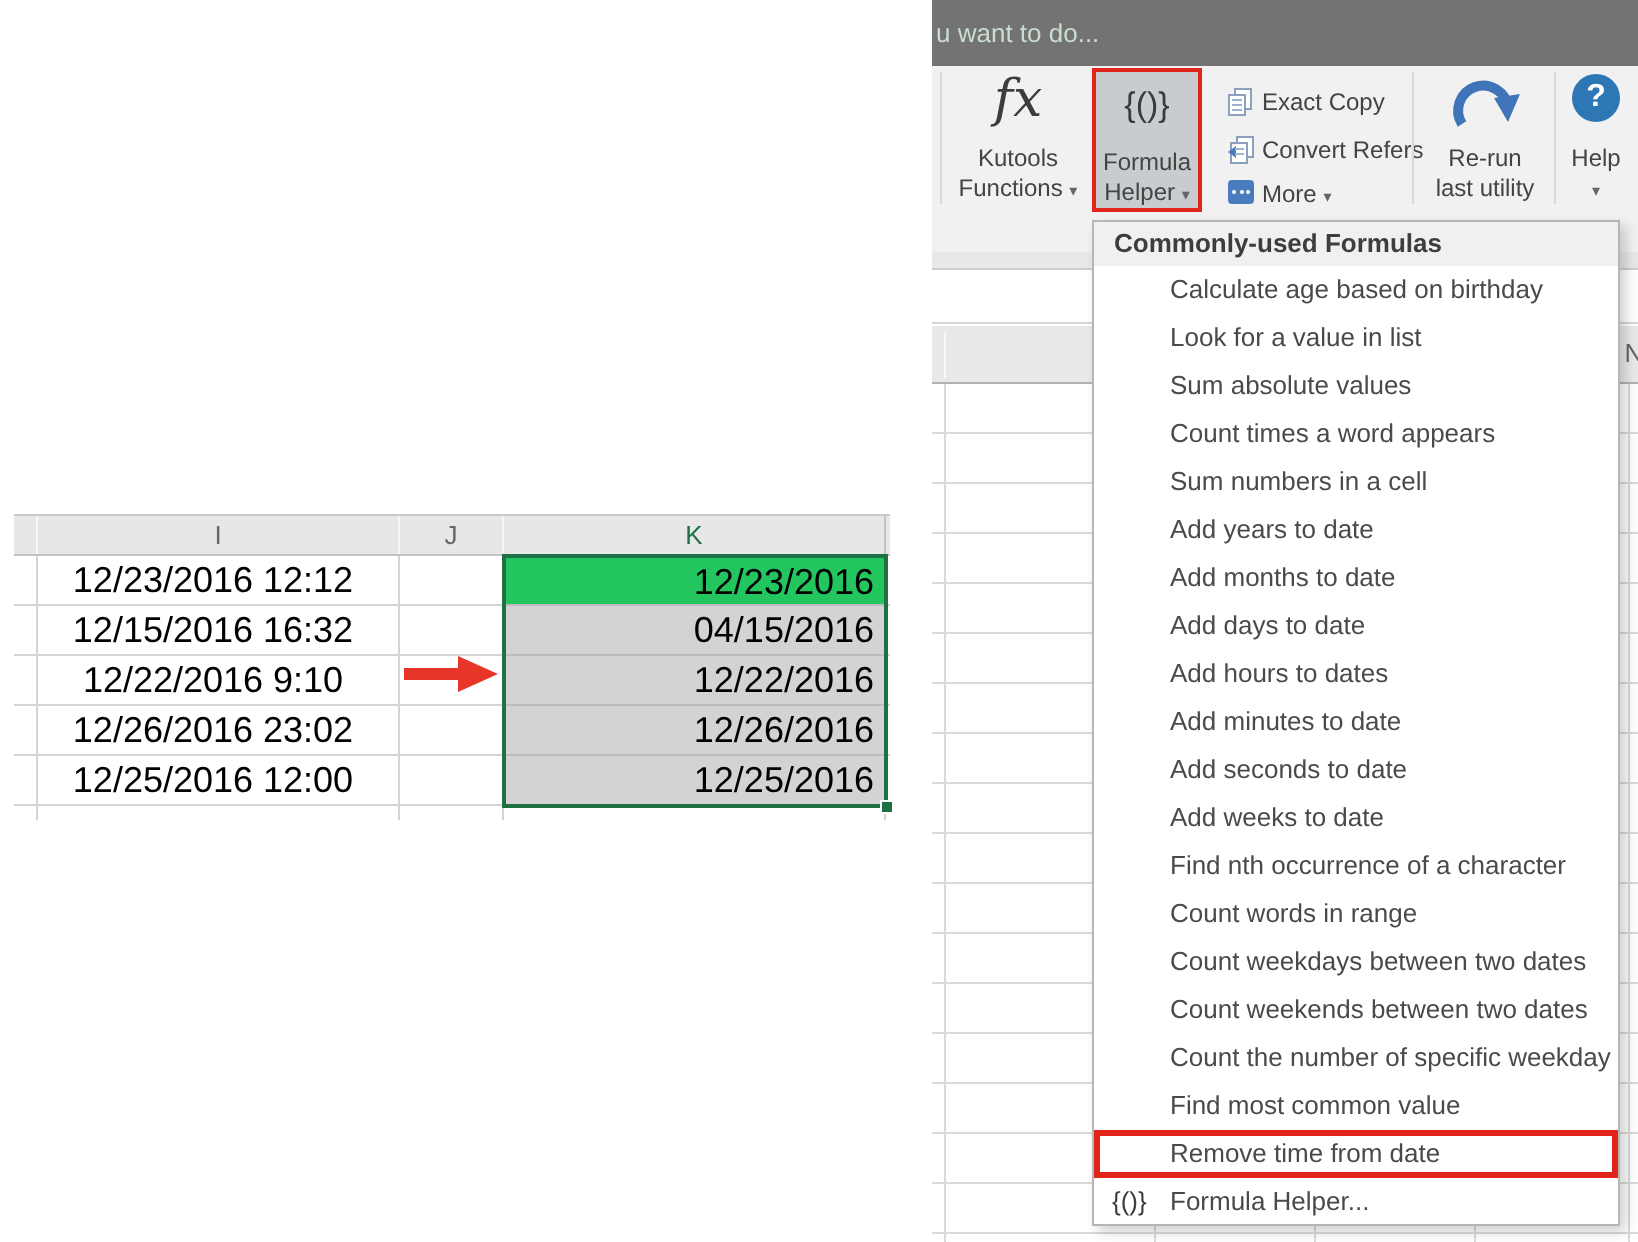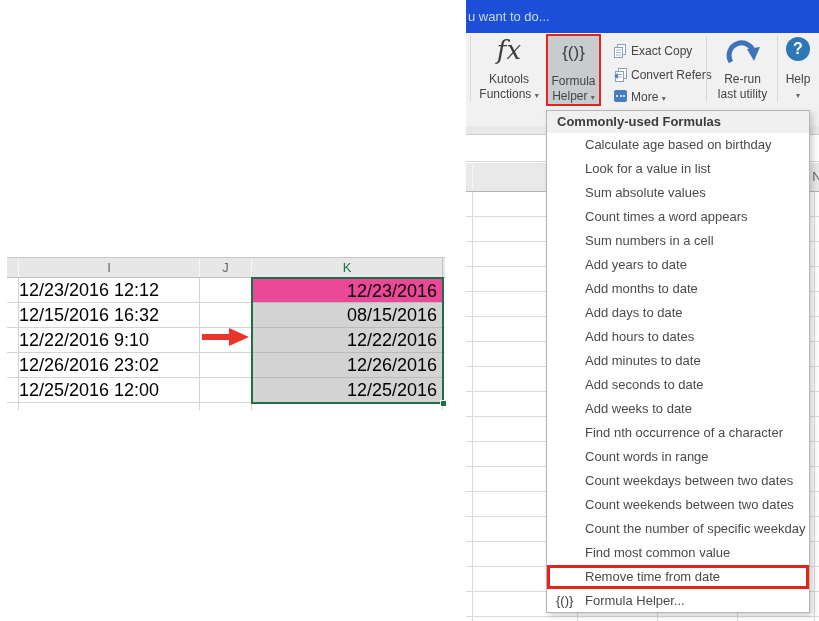--- a/index.html
+++ b/index.html
@@ -2,21 +2,21 @@
 <html><head>
 <meta charset="utf-8">
 <style>
   * { margin:0; padding:0; box-sizing:border-box; }
   html,body { width:819px; height:621px; background:#fff; overflow:hidden;
               font-family:"Liberation Sans", sans-serif; }
 
   
   #excel-region { position:absolute; left:466px; top:0; width:353px; height:621px; }
 
-  #titlebar { position:absolute; left:0; top:0; width:353px; height:33px; background:#1d4ed8; }
+  #titlebar { position:absolute; left:0; top:0; width:353px; height:33px; background:#737373; }
   #titlebar .tb-text { position:absolute; left:2px; top:9px; font-size:13px; color:#c9decf; }
 
   #ribbon { position:absolute; left:0; top:33px; width:353px; height:93px; background:#f1f1f2; }
   .rb-sep { position:absolute; top:3px; width:1px; height:66px; background:#d8d8d8; }
   .rb-btn { position:absolute; top:0; height:73px; text-align:center; color:#444; font-size:12px; }
   .rb-label { position:absolute; left:0; width:100%; text-align:center; font-size:12px; color:#444; white-space:nowrap; }
   .caret { font-size:8px; color:#666; }
   #btn-kutools-functions { left:6px; width:74px; }
   #fx-icon { position:absolute; left:0; width:100%; top:2px; font-family:"DejaVu Serif", serif;
              font-style:italic; font-size:26px; color:#3d3d3d; }
@@ -68,29 +68,29 @@
   #sheet-headers .h { border-right:1px solid #f6f6f6; font-size:13px; color:#676767;
                       text-align:center; line-height:19px; }
   .h.stub { width:12px; }
   .h.col-i { width:181px; }
   .h.col-j { width:52px; }
   .h.col-k { width:191px; color:#1e7145 !important; border-right:1px solid #c3c3c3 !important; }
   .srow { display:flex; height:25px; border-bottom:1px solid #d4d4d4; }
   .srow.partial { height:7px; border-bottom:none; }
   .srow .c { border-right:1px solid #d4d4d4; height:100%; }
   .c.stub { width:12px; }
-  .c.ci { width:181px; text-align:left; padding-right:5px; line-height:24px; white-space:nowrap; }
+  .c.ci { width:181px; text-align:center; padding-right:5px; line-height:24px; white-space:nowrap; }
   .c.cj { width:52px; }
   .c.ck { width:191px; }
 
   #selection { position:absolute; left:244px; top:20px; width:193px; height:127px;
                border:2px solid #1e7145; background:#fff; }
   .sel-cell { position:absolute; left:0; width:189px; text-align:right; padding-right:5px;
               background:#d3d3d3; border-bottom:1px solid #bcbcbc; line-height:24px; white-space:nowrap; }
-  .sel-cell.active { background:#ec4899; }
+  .sel-cell.active { background:#22c55e; }
   #fill-handle { position:absolute; right:-5px; bottom:-5px; width:7px; height:7px;
                  background:#1e7145; border:1px solid #fff; }
   #red-arrow { position:absolute; left:195px; top:71px; }
 </style>
 </head>
 <body>
 
 <div id="excel-region">
 
   <div id="titlebar">
@@ -267,21 +267,21 @@
   </div>
   <div class="srow partial">
     <div class="c stub"></div>
       <div class="c ci"></div>
       <div class="c cj"></div>
       <div class="c ck"></div>
   </div>
 
   <div id="selection">
     <div class="sel-cell active" style="top:0; height:24px">12/23/2016</div>
-    <div class="sel-cell" style="top:24px; height:25px">08/15/2016</div>
+    <div class="sel-cell" style="top:24px; height:25px">04/15/2016</div>
     <div class="sel-cell" style="top:49px; height:25px">12/22/2016</div>
     <div class="sel-cell" style="top:74px; height:25px">12/26/2016</div>
     <div class="sel-cell" style="top:99px; height:24px; border-bottom:none">12/25/2016</div>
     <div id="fill-handle"></div>
   </div>
 
   <div id="red-arrow">
     <svg width="47" height="18" viewBox="0 0 47 18">
       <polygon points="0,6 27,6 27,0 47,9 27,18 27,12 0,12" fill="#e8352a"></polygon>
     </svg>

